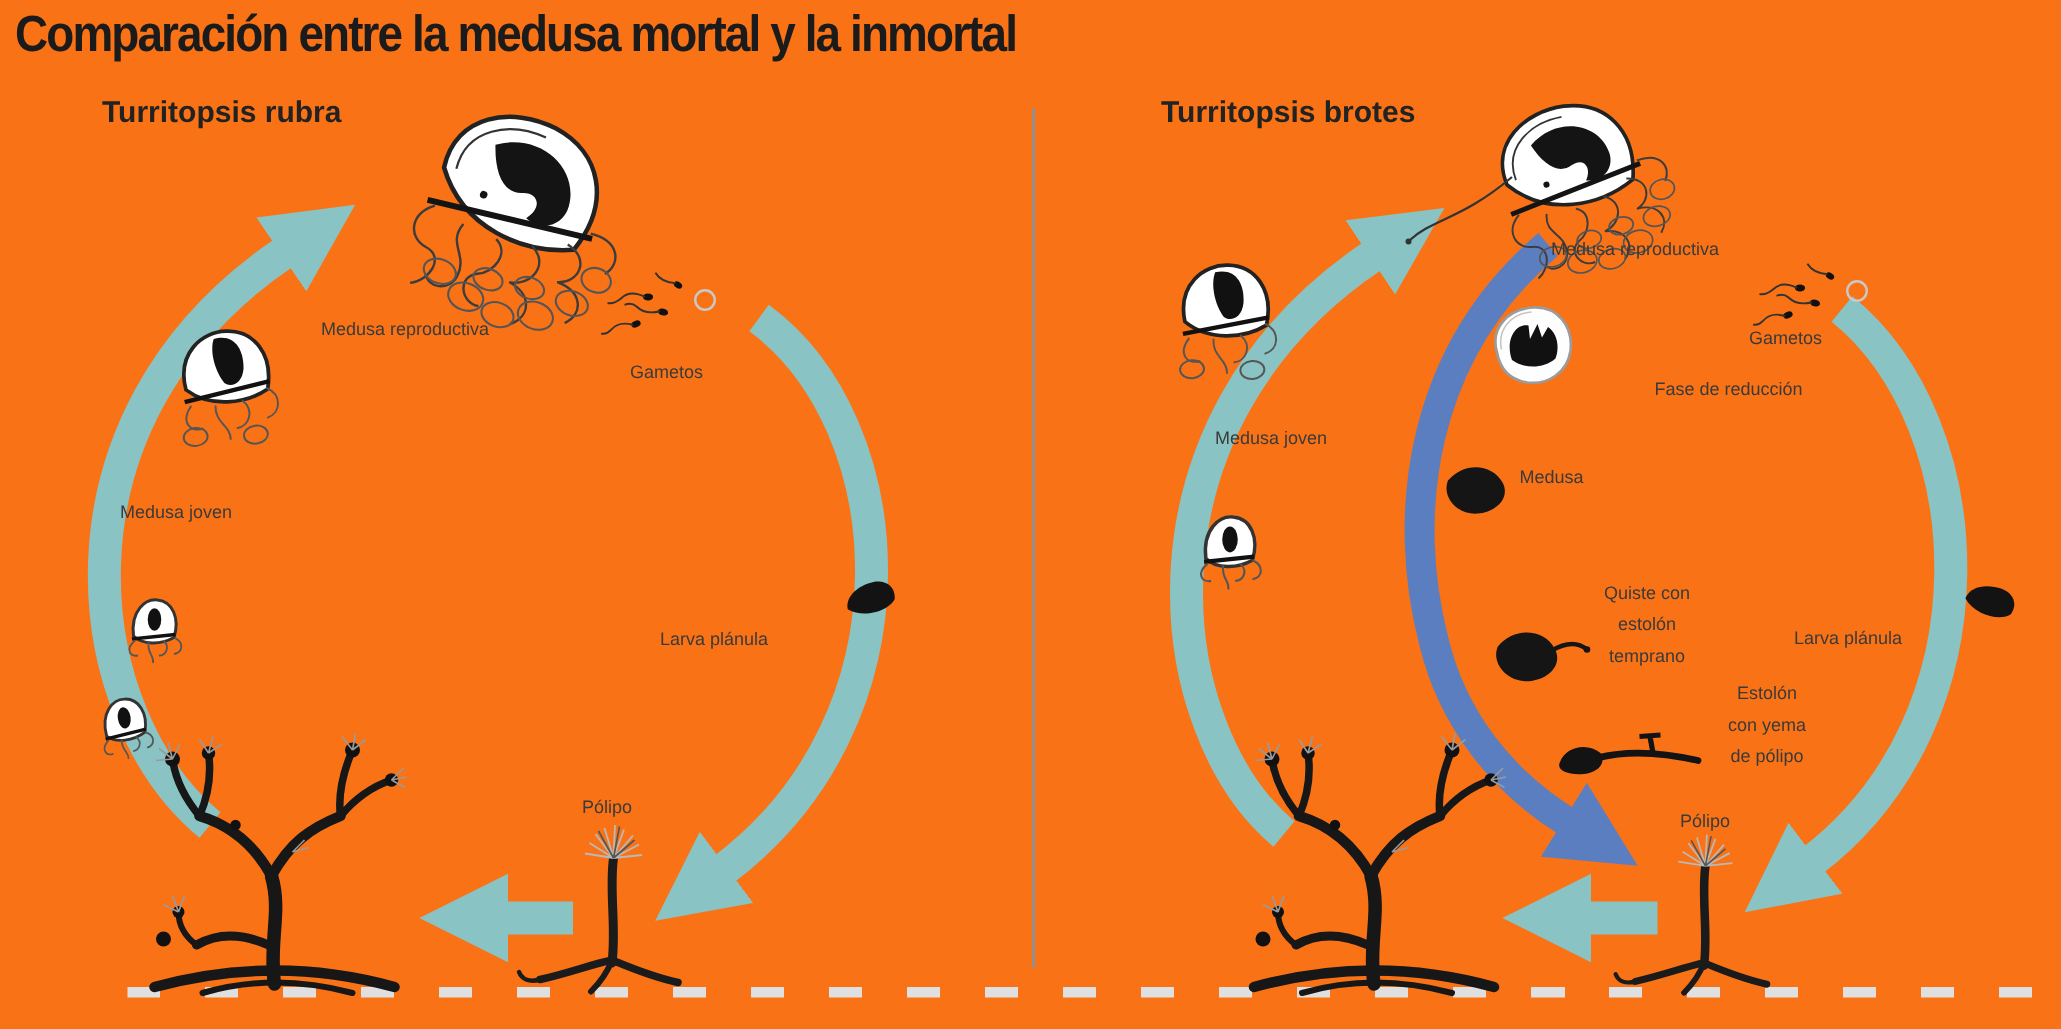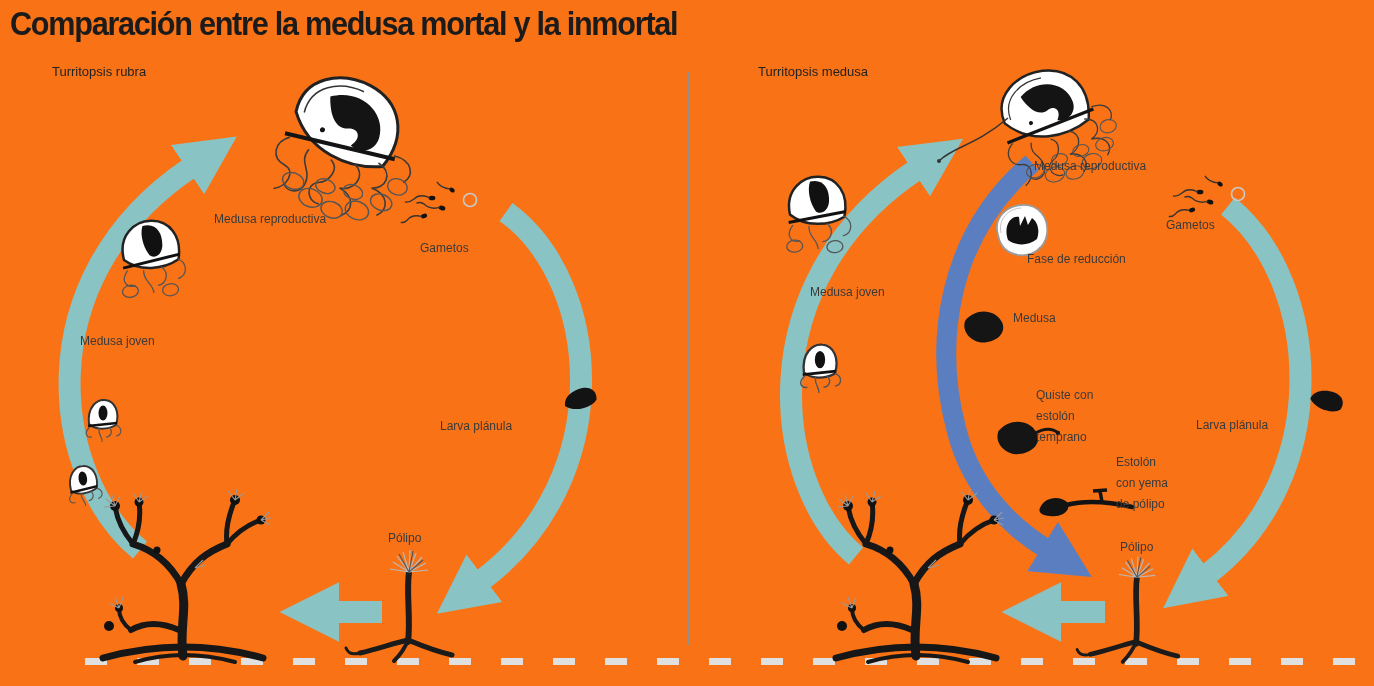--- a/index.html
+++ b/index.html
@@ -1,23 +1,23 @@
 <!DOCTYPE html>
 <html><head>
 <meta charset="utf-8">
 <style>
   html,body{margin:0;padding:0;background:#ffffff;}
   .stage{position:relative;width:1374px;height:686px;background:#f97316;overflow:hidden;
          font-family:"Liberation Sans",sans-serif;}
   .title{position:absolute;left:10px;top:4px;margin:0;font-size:34px;font-weight:bold;
          letter-spacing:-1.4px;color:#1b1b1b;white-space:nowrap;
          transform:scaleX(0.9);transform-origin:0 50%;}
-  .panel-heading{position:absolute;font-size:13px;font-weight:normal;color:#222;}
+  .panel-heading{position:absolute;font-size:20px;font-weight:bold;color:#222;margin-left:16px;}
   .lbl{position:absolute;font-size:12px;color:#3a3a3a;line-height:21px;white-space:pre-line;}
-  .center{text-align:left;}
+  .center{text-align:center;}
   .divider{position:absolute;left:688px;top:72px;width:2px;height:573px;background:#909090;}
   .dashes{position:absolute;left:85px;top:658px;width:1276px;height:7px;
           background:repeating-linear-gradient(90deg,#e0e0e0 0 22px,transparent 22px 52px);}
   svg.art{position:absolute;left:0;top:0;}
 </style>
 </head>
 <body>
 
 <div class="stage">
 
@@ -256,24 +256,24 @@
 
   <h1 class="title">Comparación entre la medusa mortal y la inmortal</h1>
 
   <div class="panel-heading" style="left:52px;top:64px">Turritopsis rubra</div>
   <div class="lbl" style="left:214px;top:209px">Medusa reproductiva</div>
   <div class="lbl" style="left:420px;top:238px">Gametos</div>
   <div class="lbl" style="left:80px;top:331px">Medusa joven</div>
   <div class="lbl" style="left:440px;top:416px">Larva plánula</div>
   <div class="lbl" style="left:388px;top:528px">Pólipo</div>
 
-  <div class="panel-heading" style="left:758px;top:64px">Turritopsis medusa</div>
+  <div class="panel-heading" style="left:758px;top:64px">Turritopsis brotes</div>
   <div class="lbl" style="left:1034px;top:156px">Medusa reproductiva</div>
   <div class="lbl" style="left:1166px;top:215px">Gametos</div>
-  <div class="lbl" style="left:1027px;top:249px">Fase de reducción</div>
+  <div class="lbl" style="left:1103px;top:249px">Fase de reducción</div>
   <div class="lbl" style="left:810px;top:282px">Medusa joven</div>
   <div class="lbl" style="left:1013px;top:308px">Medusa</div>
   <div class="lbl center" style="left:1036px;top:385px;width:124px">Quiste con
 estolón
 temprano</div>
   <div class="lbl" style="left:1196px;top:415px">Larva plánula</div>
   <div class="lbl center" style="left:1116px;top:452px;width:124px">Estolón
 con yema
 de pólipo</div>
   <div class="lbl" style="left:1120px;top:537px">Pólipo</div>

